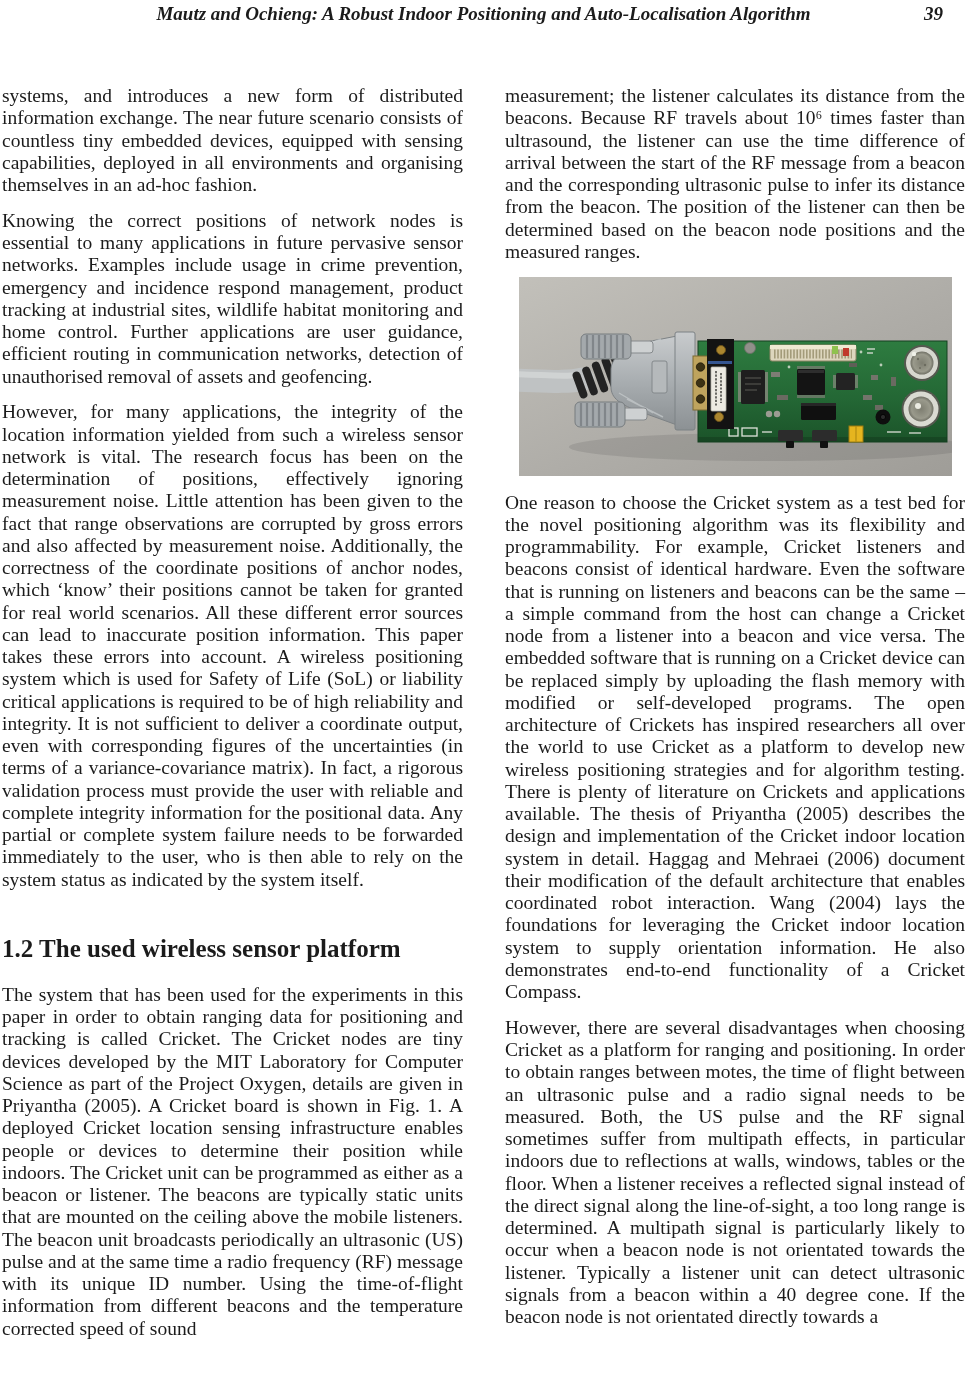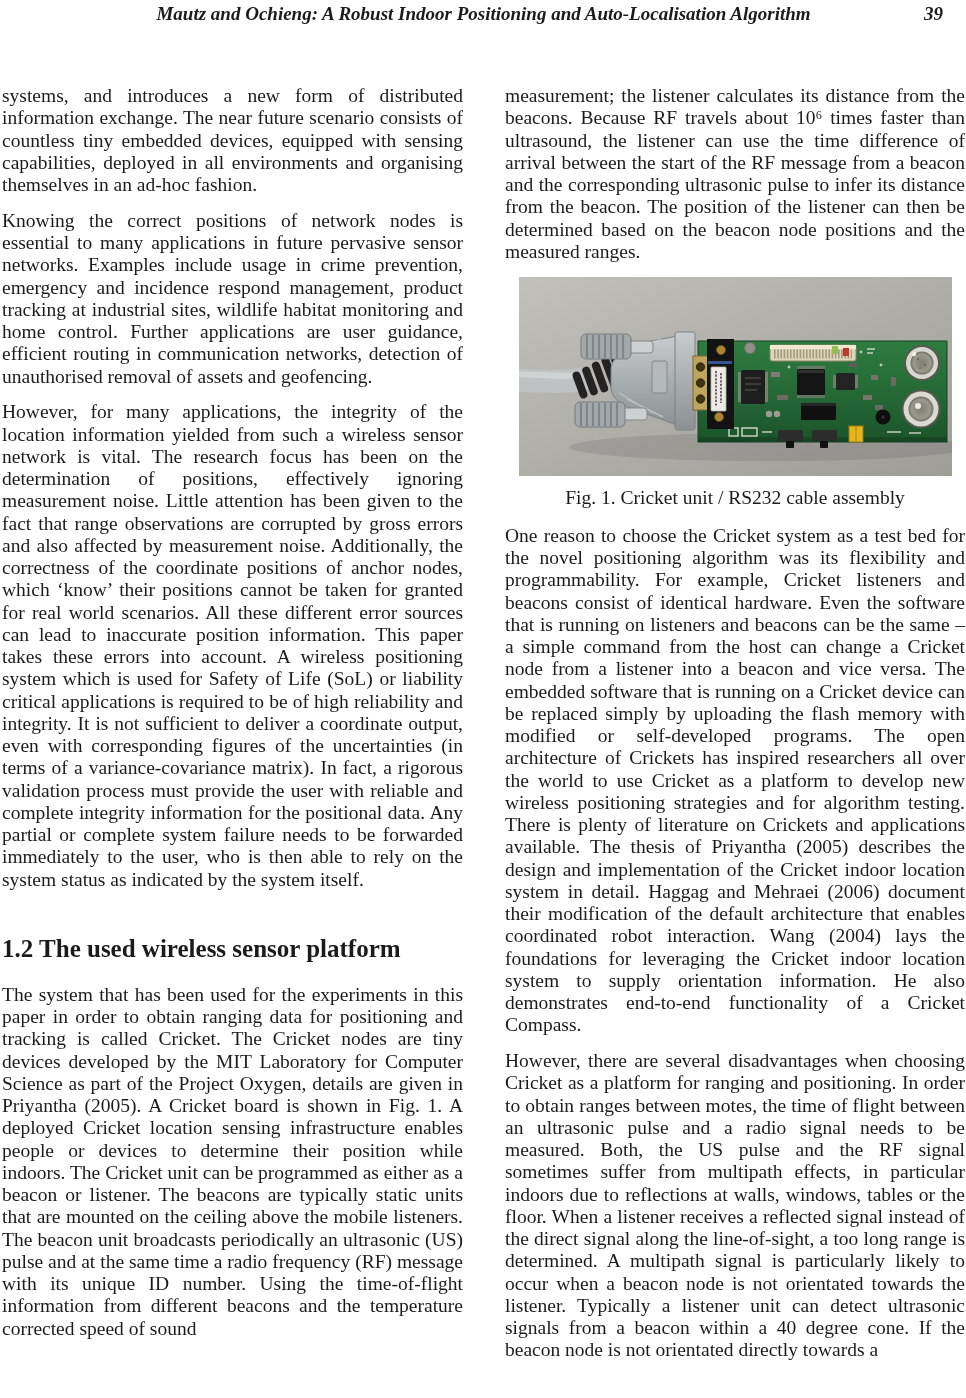--- a/index.html
+++ b/index.html
@@ -218,21 +218,20 @@
           </g>
           <g>
             <rect x="188" y="62" width="27" height="90" fill="#131313"></rect>
             <rect x="189" y="84" width="24" height="3" fill="#3a5d9e" opacity="0.9"></rect>
             <circle cx="202" cy="73" r="4.5" fill="#ab862f" stroke="#6b521a" stroke-width="1"></circle>
             <circle cx="200" cy="140" r="4.5" fill="#ab862f" stroke="#6b521a" stroke-width="1"></circle>
             <rect x="192" y="90" width="15" height="44" rx="1" fill="#eceae2" stroke="#b9b7ad" stroke-width="0.8"></rect>
             <path d="M197 94 v36 M202 96 v30" stroke="#4a4a46" stroke-width="1.6" stroke-dasharray="2.2 1.4"></path>
           </g>
         </svg>
-        <figcaption>Fig. 1. Cricket unit / RS232 cable assembly</figcaption>
       </figure>
 
       <p>One reason to choose the Cricket system as a test bed for the novel positioning algorithm was its flexibility and programmability. For example, Cricket listeners and beacons consist of identical hardware. Even the software that is running on listeners and beacons can be the same – a simple command from the host can change a Cricket node from a listener into a beacon and vice versa. The embedded software that is running on a Cricket device can be replaced simply by uploading the flash memory with modified or self-developed programs. The open architecture of Crickets has inspired researchers all over the world to use Cricket as a platform to develop new wireless positioning strategies and for algorithm testing. There is plenty of literature on Crickets and applications available. The thesis of Priyantha (2005) describes the design and implementation of the Cricket indoor location system in detail. Haggag and Mehraei (2006) document their modification of the default architecture that enables coordinated robot interaction. Wang (2004) lays the foundations for leveraging the Cricket indoor location system to supply orientation information. He also demonstrates end-to-end functionality of a Cricket Compass.</p>
       <p>However, there are several disadvantages when choosing Cricket as a platform for ranging and positioning. In order to obtain ranges between motes, the time of flight between an ultrasonic pulse and a radio signal needs to be measured. Both, the US pulse and the RF signal sometimes suffer from multipath effects, in particular indoors due to reflections at walls, windows, tables or the floor. When a listener receives a reflected signal instead of the direct signal along the line-of-sight, a too long range is determined. A multipath signal is particularly likely to occur when a beacon node is not orientated towards the listener. Typically a listener unit can detect ultrasonic signals from a beacon within a 40 degree cone. If the beacon node is not orientated directly towards a</p>
     </section>
 
   </div>
 </div>
 
 </body></html>

